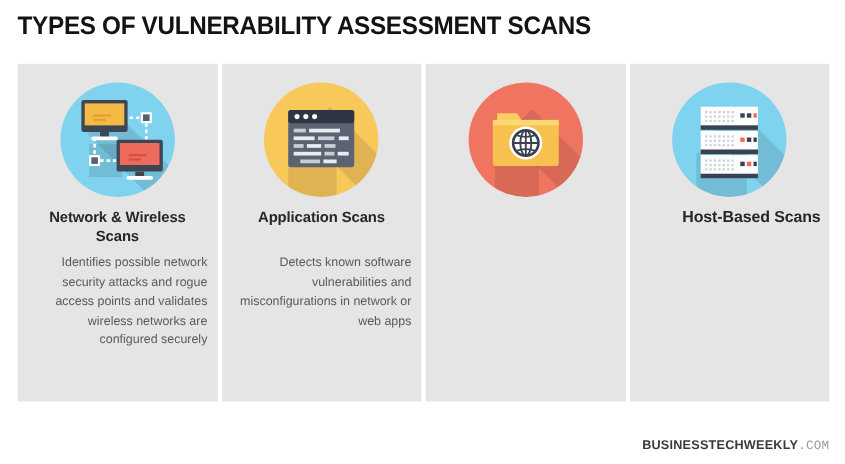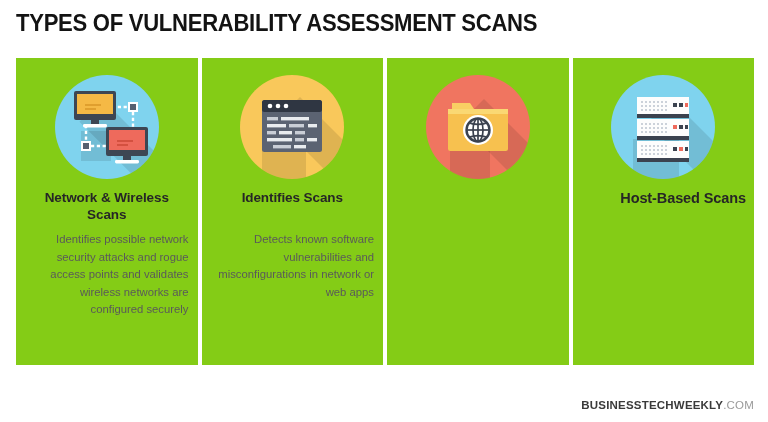--- a/index.html
+++ b/index.html
@@ -37,21 +37,21 @@
     position: absolute;
     left: 16px;
     top: 58px;
     width: 738px;
     height: 307px;
     display: flex;
     gap: 4px;
   }
   .card {
     flex: 1 1 0;
-    background: #84cc16;
+    background: #e5e5e5;
     position: relative;
     padding: 0 10px;
     display: block;
   }
 
   
   .icon-wrap {
     position: absolute;
     top: 17px;
     left: 50%;
@@ -105,21 +105,21 @@
   
   .footer {
     position: absolute;
     right: 14px;
     top: 399px;
     font-size: 11.5px;
     letter-spacing: 0.2px;
     white-space: nowrap;
   }
   .brand-main { font-weight: bold; color: #3a3a3a; }
-  .brand-tld  { font-weight: normal; color: #9a9a9a; }
+  .brand-tld  { font-weight: normal; color: #9a9a9a; font-family: Liberation Mono, monospace; }
 </style>
 </head>
 <body>
 
 <div class="page">
 
   <div class="page-title">TYPES OF VULNERABILITY ASSESSMENT SCANS</div>
 
   <div class="cards">
 
@@ -180,21 +180,21 @@
           <rect x="27" y="56" width="9" height="3.4" fill="#c9ced6"></rect>
           <rect x="39" y="56" width="13" height="3.4" fill="#e9ecef"></rect>
           <rect x="55" y="56" width="10" height="3.4" fill="#c9ced6"></rect>
           <rect x="27" y="63" width="25" height="3.4" fill="#e9ecef"></rect>
           <rect x="55" y="63" width="9" height="3.4" fill="#c9ced6"></rect>
           <rect x="67" y="63" width="10" height="3.4" fill="#e9ecef"></rect>
           <rect x="33" y="70" width="18" height="3.4" fill="#c9ced6"></rect>
           <rect x="54" y="70" width="12" height="3.4" fill="#e9ecef"></rect>
         </svg>
       </div>
-      <div class="card-heading">Identifies Scans</div>
+      <div class="card-heading">Application Scans</div>
       <div class="card-body">Detects known software vulnerabilities and misconfigurations in network or web apps</div>
     </div>
 
     <div class="card database">
       <div class="icon-wrap">
         <div class="circle" style="background:#f07560;">
           <div class="shadow" style="left:58px;top:24px;width:112px;height:34px;transform:rotate(45deg);"></div>
           <div class="shadow" style="left:24px;top:66px;width:40px;height:40px;"></div>
         </div>
         <svg class="glyph" viewBox="0 0 104 104">

